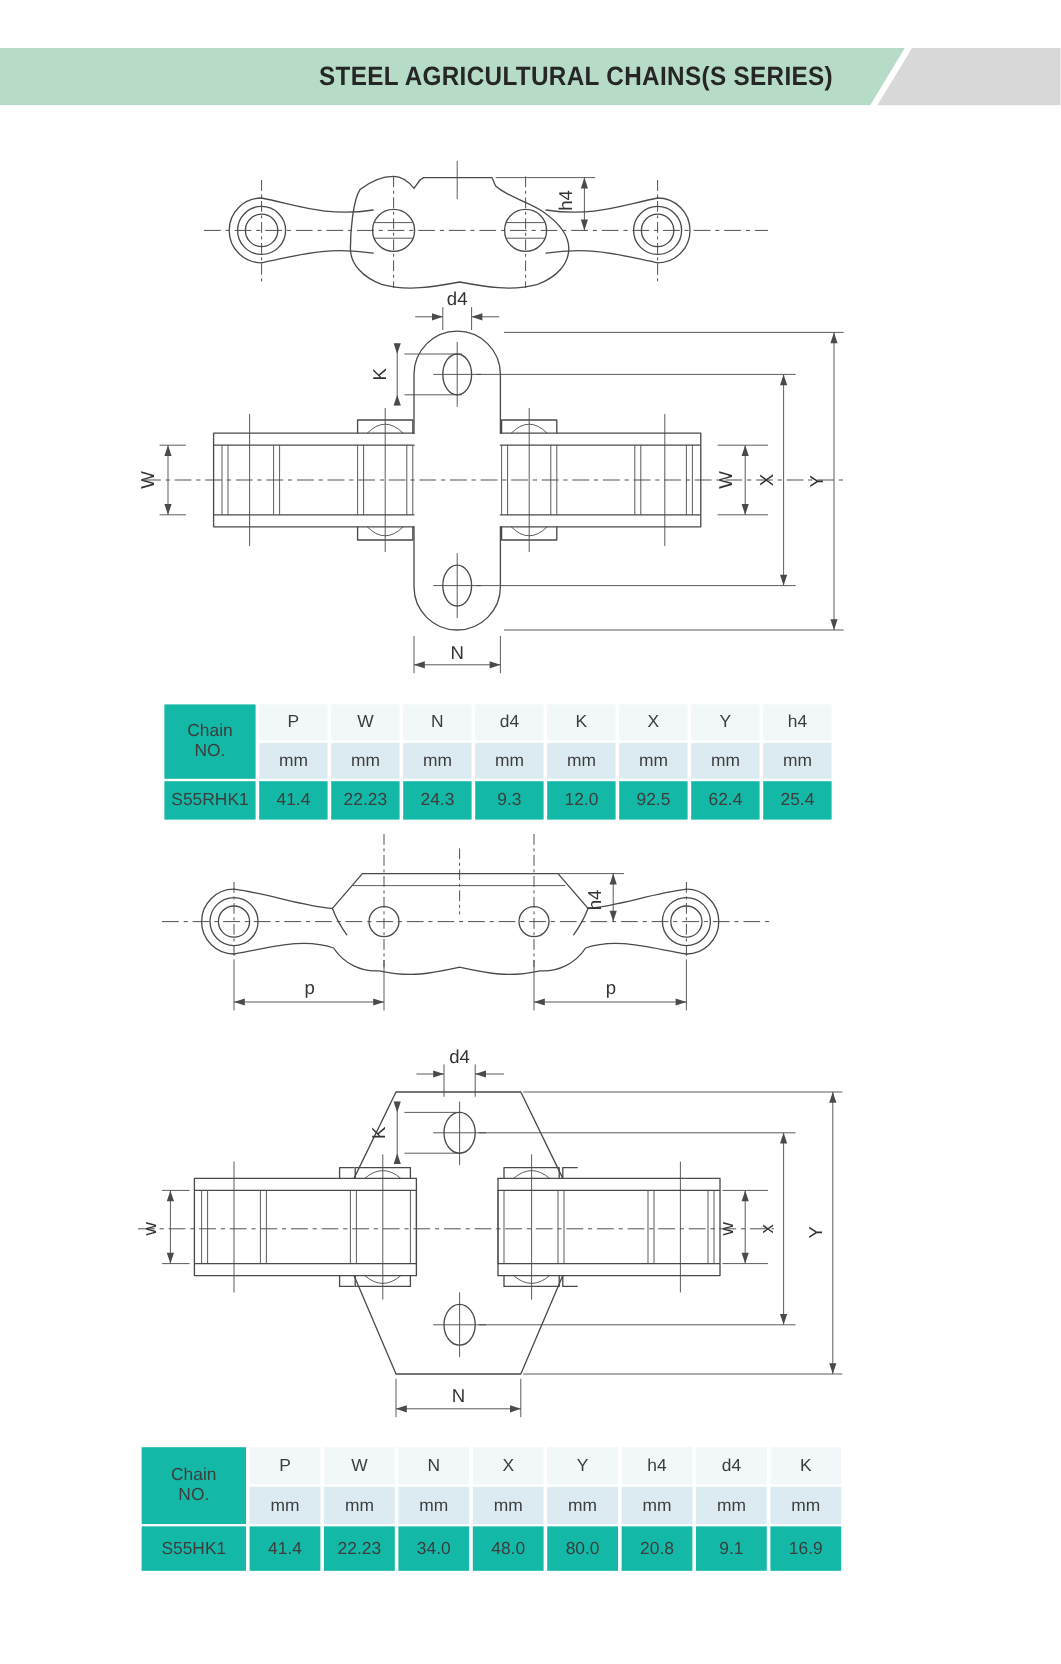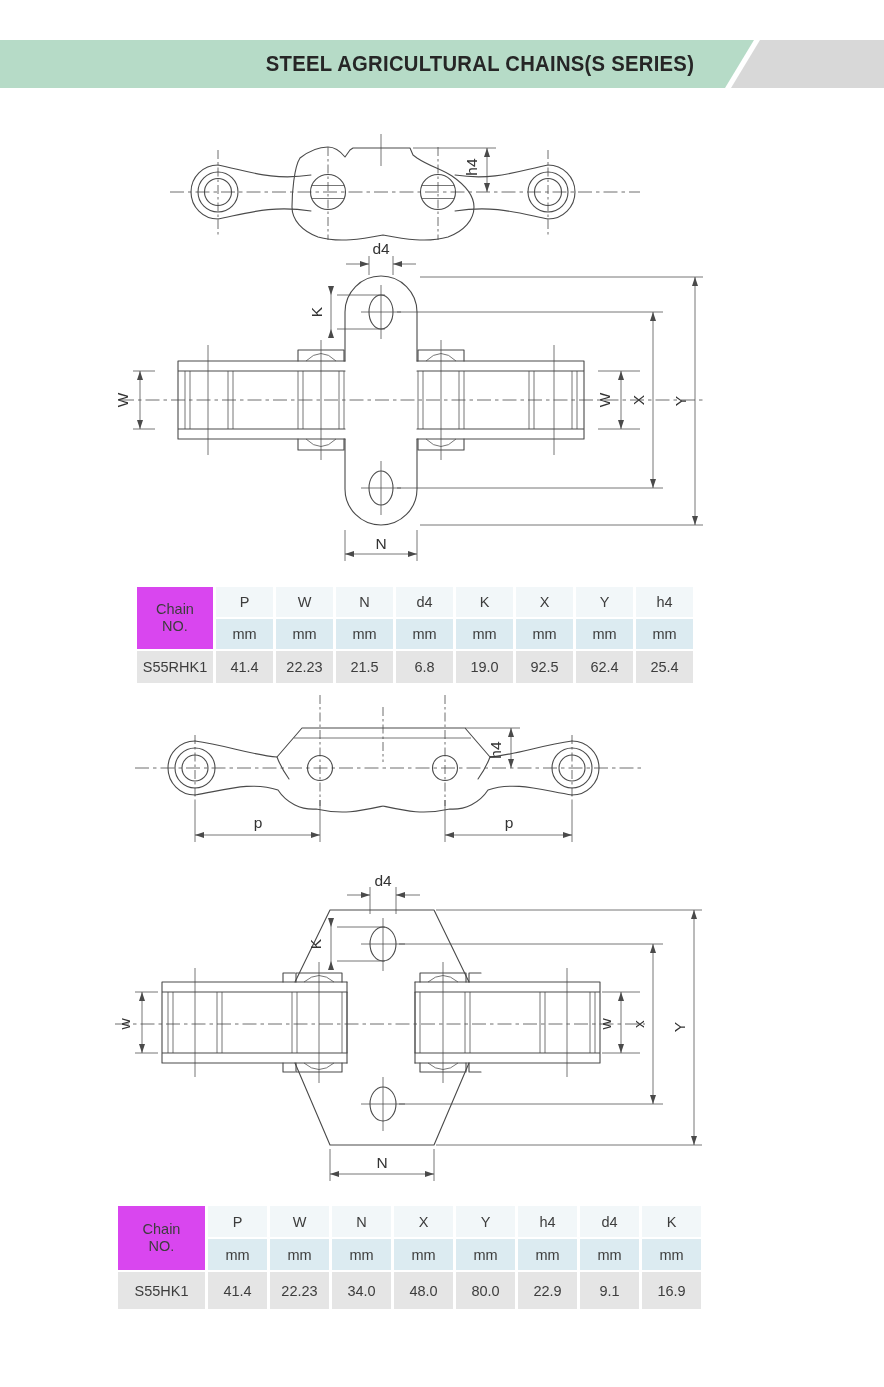--- a/index.html
+++ b/index.html
@@ -20,24 +20,24 @@
   .c{fill:none;stroke:#4a4a4a;stroke-width:.8;stroke-dasharray:14 4 3.5 4;}
   .c2{fill:none;stroke:#4a4a4a;stroke-width:.8;stroke-dasharray:9 3 2.5 3;}
   .a{fill:#4a4a4a;stroke:none;}
   text.d{font-family:"Liberation Sans",sans-serif;font-size:15.5px;fill:#333;}
   
   .spec-table{position:absolute;display:grid;background:#ffffff;gap:2px 3px;
       font-size:14.5px;color:#3d3d3d;}
   #table1{left:137px;top:587px;grid-template-columns:76px repeat(8,57px);grid-template-rows:30px 30px 32px;}
   #table2{left:118px;top:1206px;grid-template-columns:87px repeat(8,59px);grid-template-rows:31px 31px 37px;}
   .cell{display:flex;align-items:center;justify-content:center;text-align:center;}
-  .chain-cell{grid-row:1/3;grid-column:1;background:#d946ef;white-space:pre-line;line-height:17px;}
+  .chain-cell{grid-row:1/3;grid-column:1;background:#14b8a6;white-space:pre-line;line-height:17px;}
   .h-cell{background:#f2f7f9;}
   .u-cell{background:#dcebf1;}
-  .d-cell{background:#e5e5e5;}
+  .d-cell{background:#14b8a6;}
 </style>
 </head>
 <body>
 
 <div id="page">
 
   <div class="banner-green"></div>
   <div class="banner-gray"></div>
   <div class="banner-title">STEEL AGRICULTURAL CHAINS(S SERIES)</div>
 
@@ -229,23 +229,23 @@
     <div class="cell u-cell" style="grid-row:2">mm</div>
     <div class="cell u-cell" style="grid-row:2">mm</div>
     <div class="cell u-cell" style="grid-row:2">mm</div>
     <div class="cell u-cell" style="grid-row:2">mm</div>
     <div class="cell u-cell" style="grid-row:2">mm</div>
     <div class="cell u-cell" style="grid-row:2">mm</div>
     <div class="cell u-cell" style="grid-row:2">mm</div>
     <div class="cell d-cell" style="grid-row:3;grid-column:1">S55RHK1</div>
     <div class="cell d-cell" style="grid-row:3">41.4</div>
     <div class="cell d-cell" style="grid-row:3">22.23</div>
-    <div class="cell d-cell" style="grid-row:3">21.5</div>
-    <div class="cell d-cell" style="grid-row:3">6.8</div>
-    <div class="cell d-cell" style="grid-row:3">19.0</div>
+    <div class="cell d-cell" style="grid-row:3">24.3</div>
+    <div class="cell d-cell" style="grid-row:3">9.3</div>
+    <div class="cell d-cell" style="grid-row:3">12.0</div>
     <div class="cell d-cell" style="grid-row:3">92.5</div>
     <div class="cell d-cell" style="grid-row:3">62.4</div>
     <div class="cell d-cell" style="grid-row:3">25.4</div>
   </div>
 
   <div id="table2" class="spec-table">
     <div class="cell chain-cell">Chain
 NO.</div>
     <div class="cell h-cell" style="grid-row:1">P</div>
     <div class="cell h-cell" style="grid-row:1">W</div>
@@ -262,18 +262,18 @@
     <div class="cell u-cell" style="grid-row:2">mm</div>
     <div class="cell u-cell" style="grid-row:2">mm</div>
     <div class="cell u-cell" style="grid-row:2">mm</div>
     <div class="cell u-cell" style="grid-row:2">mm</div>
     <div class="cell d-cell" style="grid-row:3;grid-column:1">S55HK1</div>
     <div class="cell d-cell" style="grid-row:3">41.4</div>
     <div class="cell d-cell" style="grid-row:3">22.23</div>
     <div class="cell d-cell" style="grid-row:3">34.0</div>
     <div class="cell d-cell" style="grid-row:3">48.0</div>
     <div class="cell d-cell" style="grid-row:3">80.0</div>
-    <div class="cell d-cell" style="grid-row:3">22.9</div>
+    <div class="cell d-cell" style="grid-row:3">20.8</div>
     <div class="cell d-cell" style="grid-row:3">9.1</div>
     <div class="cell d-cell" style="grid-row:3">16.9</div>
   </div>
 
 </div>
 
 </body></html>

